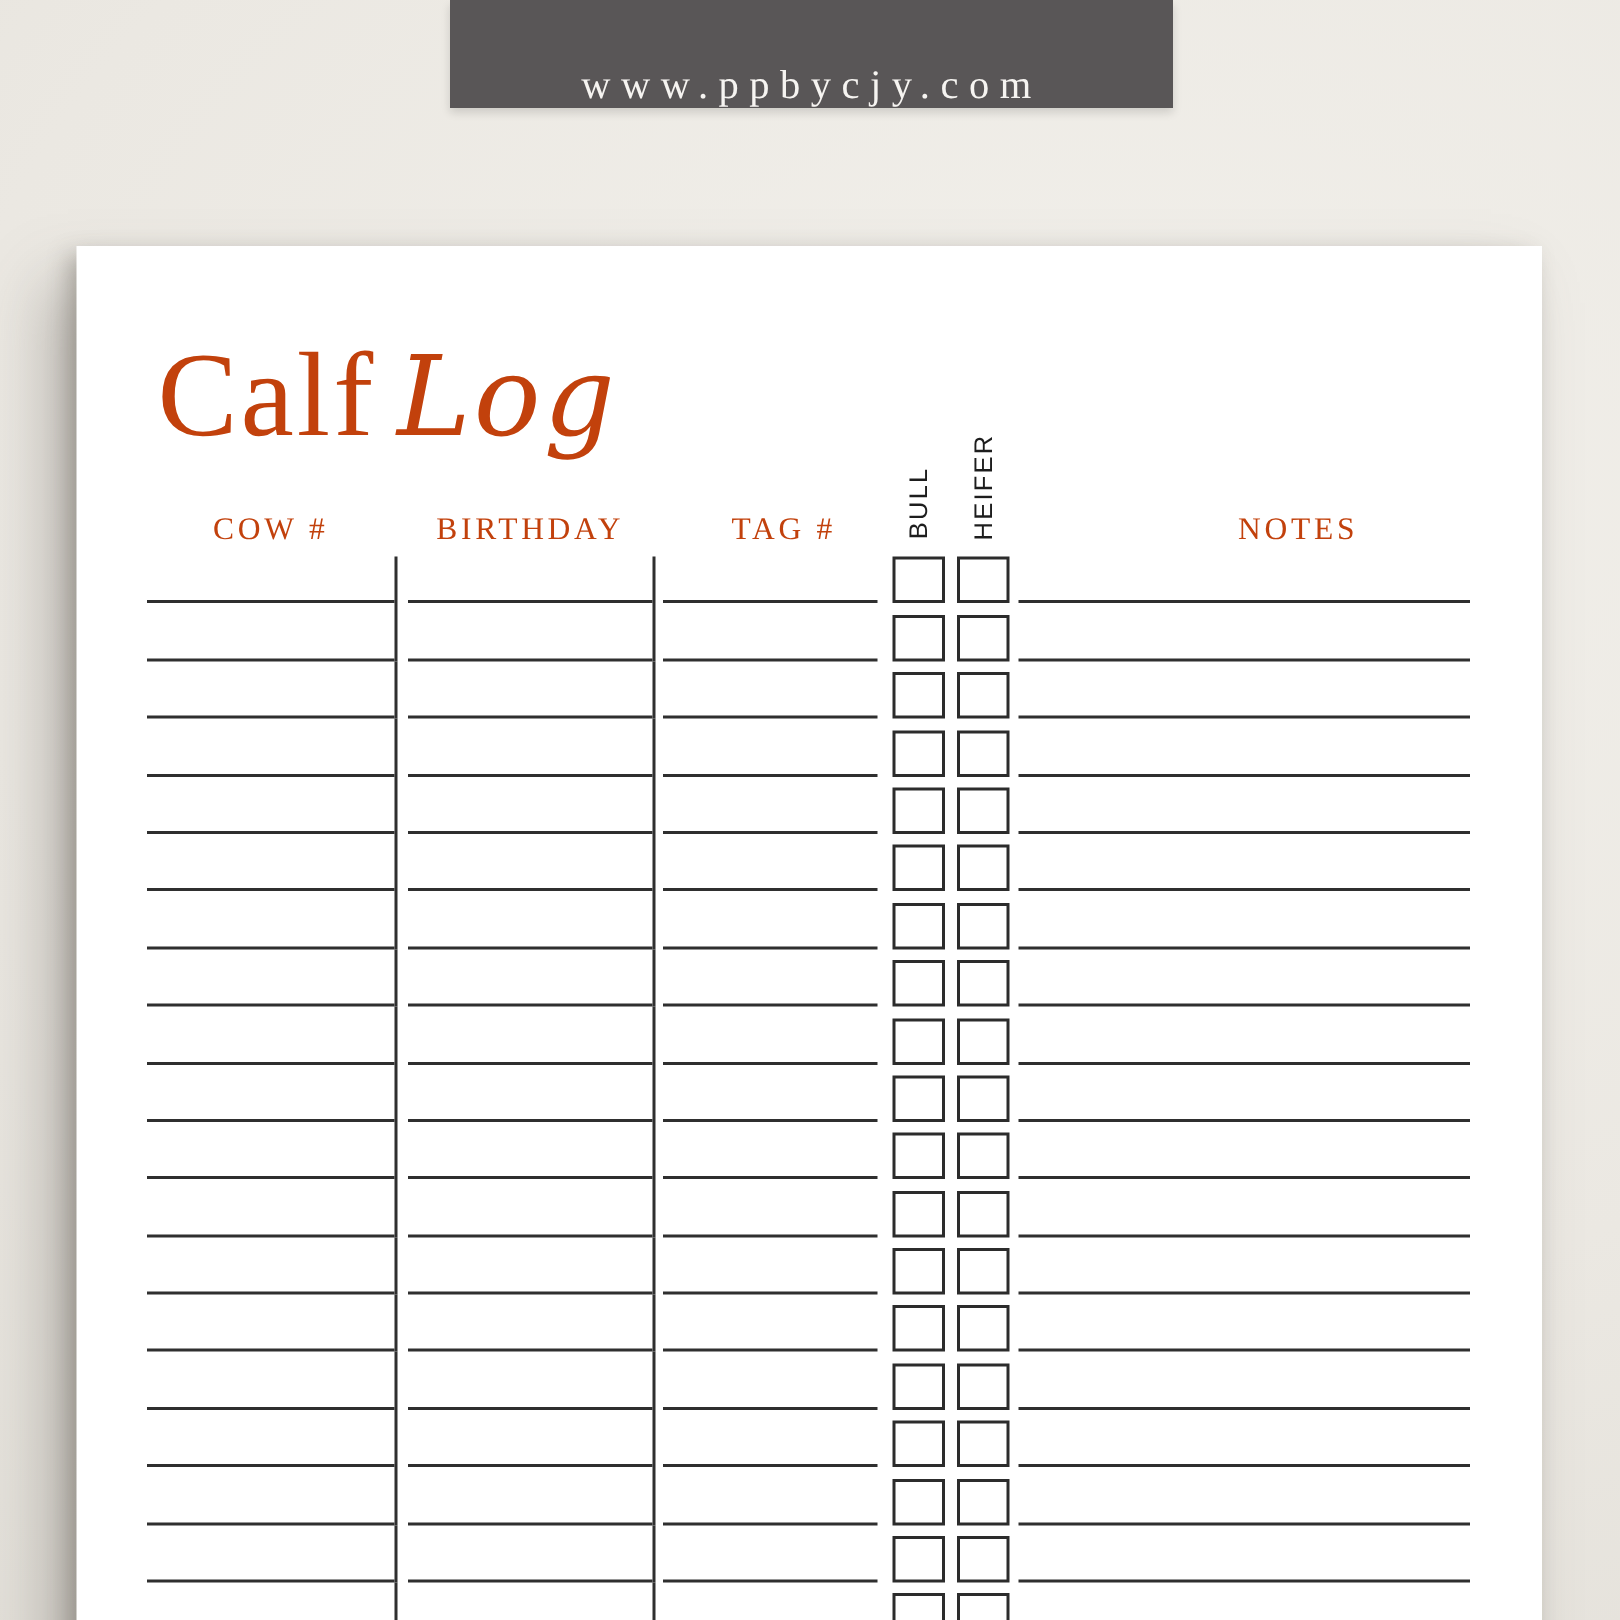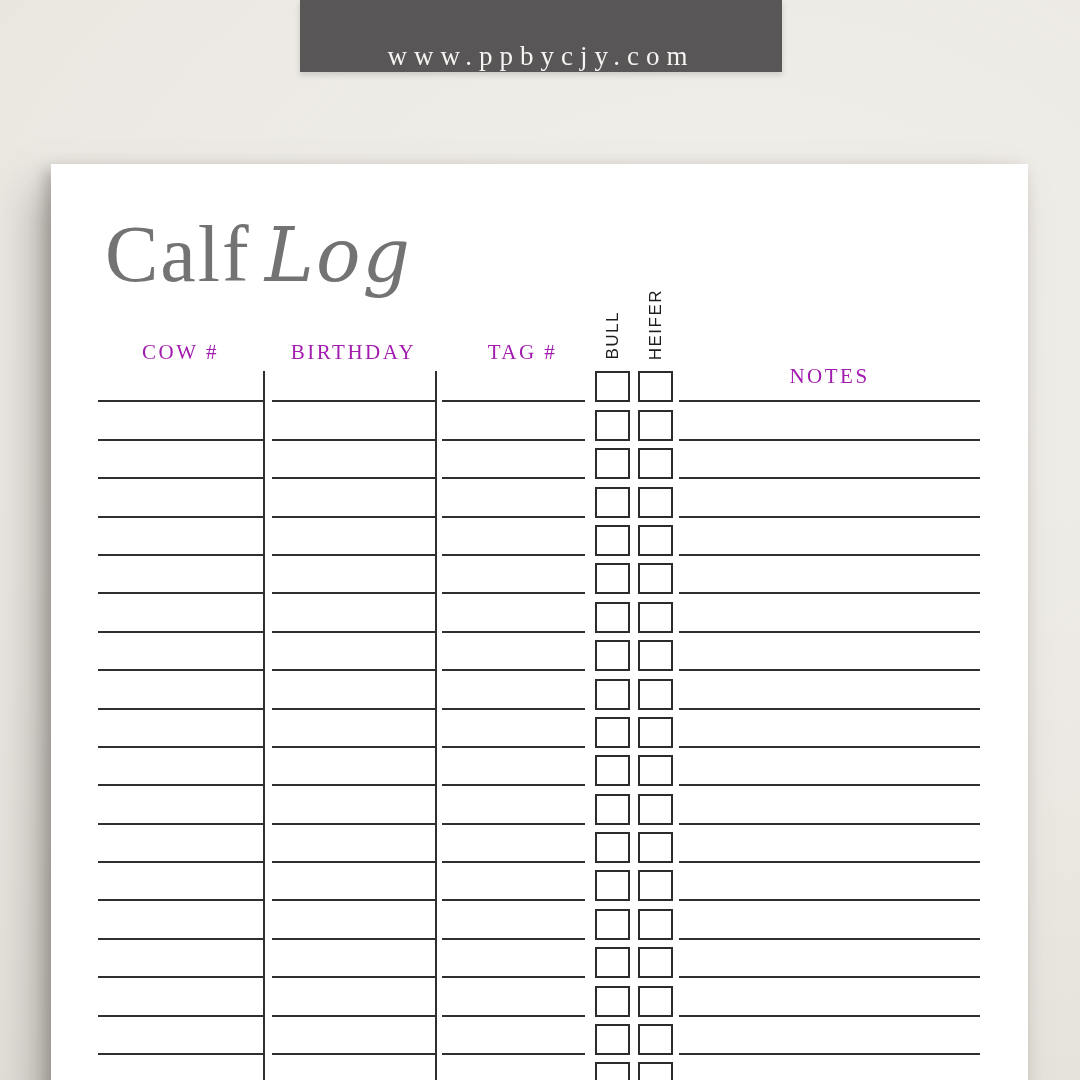--- a/index.html
+++ b/index.html
@@ -33,23 +33,23 @@
     position: absolute;
     left: 51px; top: 164px;
     width: 977px; height: 960px;
     background: #ffffff;
     box-shadow: -6px 6px 14px rgba(95,90,82,0.38), -20px 24px 40px rgba(95,90,82,0.35);
   }
 
   
   .title {
     position: absolute;
-    left: 54px; top: 50px;
+    left: 54px; top: 60px;
     white-space: nowrap;
-    color: #737373;
+    color: #c2410c;
     line-height: 1;
     text-align: right;
   }
   .title-serif {
     font-family: "Liberation Serif", serif;
     font-size: 80px;
     letter-spacing: 2px;
   }
   .title-script {
     font-family: "DejaVu Serif", serif;
@@ -60,28 +60,28 @@
   }
 
   
   .col-header {
     position: absolute;
     top: 176px;
     height: 24px;
     text-align: center;
     font-size: 21px;
     letter-spacing: 2.5px;
-    color: #a21caf;
+    color: #c2410c;
     font-family: "Liberation Serif", serif;
     white-space: nowrap;
   }
   .h-cow      { left: 47px;  width: 165px; }
   .h-birthday { left: 221px; width: 163px; }
   .h-tag      { left: 400px; width: 143px; }
-  .h-notes    { left: 628px; width: 301px; margin-top: 24px; }
+  .h-notes    { left: 664px; width: 301px; }
 
   .vheader {
     position: absolute;
     display: flex;
     align-items: flex-end;
     justify-content: center;
     padding-bottom: 4px;
     box-sizing: border-box;
   }
   .h-bull   { left: 544px; width: 35px; top: 112px; height: 88px; }

